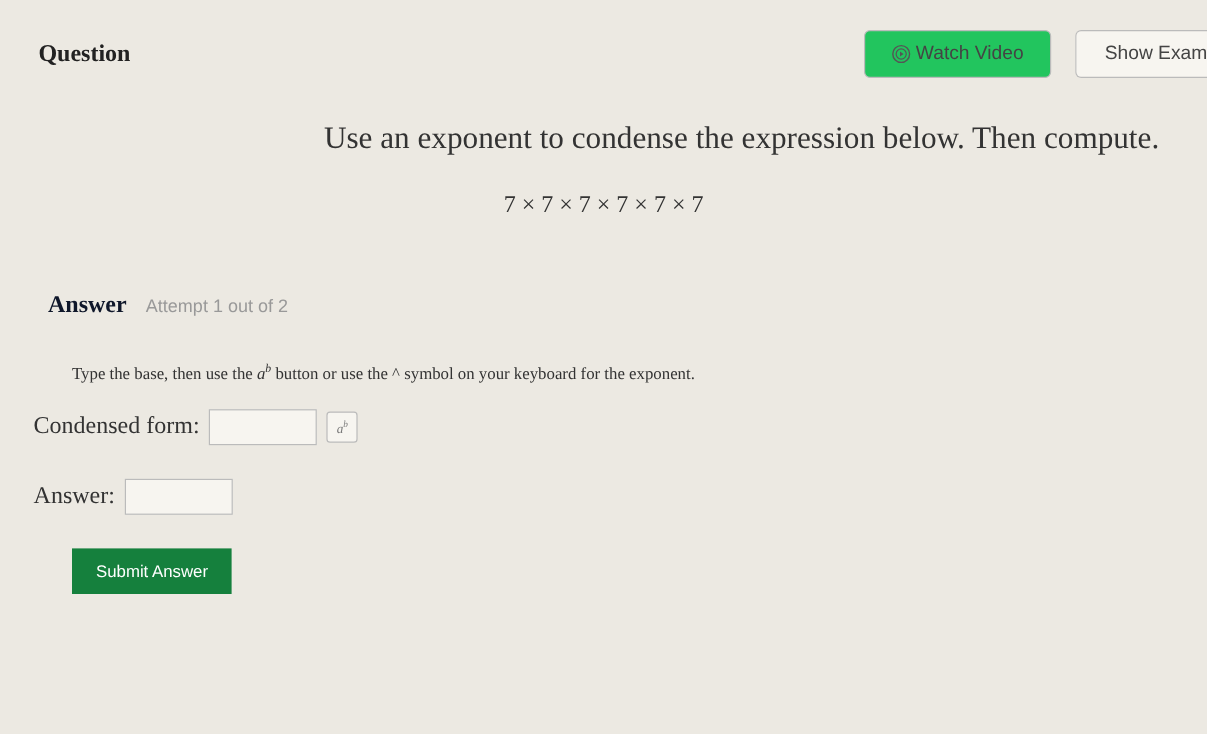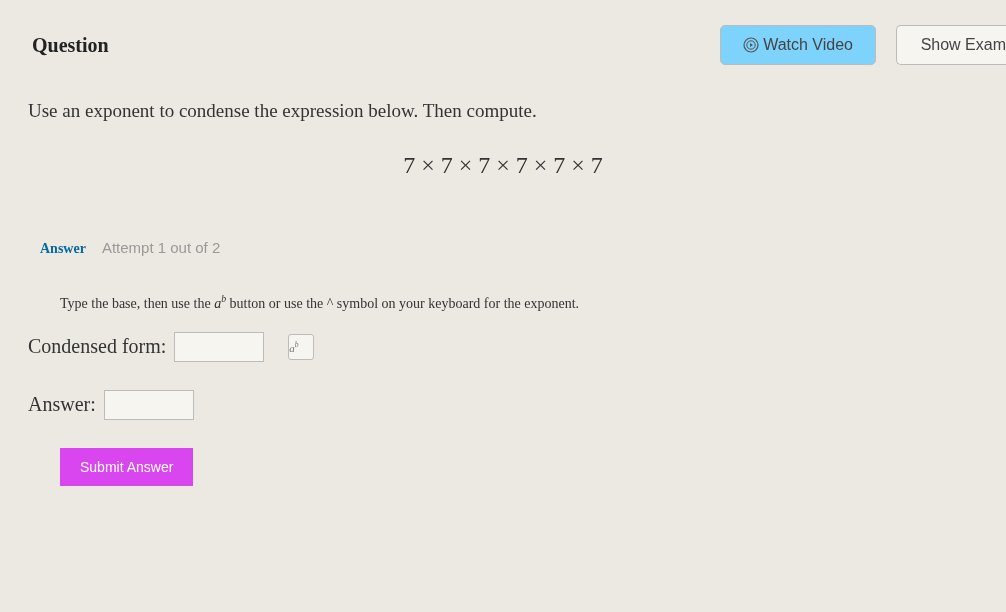--- a/index.html
+++ b/index.html
@@ -22,21 +22,21 @@
     font-size: 20px;
     color: #222;
     flex: 0 0 auto;
   }
   .header-spacer { flex: 1; }
   .watch-btn {
     display: flex;
     align-items: center;
     gap: 4px;
     border: 1px solid #bbb;
-    background: #7dd3fc;
+    background: #22c55e;
     border-radius: 5px;
     padding: 10px 22px;
     font-family: -apple-system, Arial, sans-serif;
     font-size: 16px;
     color: #444;
     cursor: pointer;
     margin-right: 20px;
   }
   .show-exam-btn {
     border: 1px solid #bbb;
@@ -45,40 +45,41 @@
     border-right: none;
     padding: 10px 0 10px 22px;
     font-family: -apple-system, Arial, sans-serif;
     font-size: 16px;
     color: #444;
     cursor: pointer;
     width: 110px;
     text-align: right;
   }
   .prompt {
-    font-size: 19px;
+    font-size: 26px;
     color: #333;
     padding: 35px 40px 0 28px;
     font-family: Georgia, serif;
+    text-align: right;
   }
   .expression {
     text-align: center;
-    font-size: 24px;
+    font-size: 20px;
     color: #333;
     padding: 30px 0 10px 0;
     font-family: Georgia, serif;
   }
   .answer-row {
     padding: 50px 0 0 40px;
     font-family: Georgia, serif;
   }
   .answer-label {
     font-weight: bold;
-    font-size: 14px;
-    color: #0369a1;
+    font-size: 20px;
+    color: #0f172a;
   }
   .attempt {
     font-size: 15px;
     color: #999;
     margin-left: 12px;
     font-family: -apple-system, Arial, sans-serif;
   }
   .instructions {
     font-size: 14px;
     color: #333;
@@ -104,34 +105,34 @@
     margin-left: 8px;
     font-size: 16px;
     padding: 2px 6px;
   }
   .ab-btn {
     width: 26px;
     height: 26px;
     border: 1px solid #bbb;
     border-radius: 3px;
     background: #f7f5f0;
-    margin-left: 24px;
+    margin-left: 8px;
     font-size: 11px;
     font-style: italic;
     color: #777;
     cursor: pointer;
     font-family: Georgia, serif;
     display: flex;
     align-items: center;
-    justify-content: flex-start;
+    justify-content: center;
   }
   .ab-btn sup { font-size: 0.7em; }
   .submit-btn {
     margin: 28px 0 0 60px;
-    background: #d946ef;
+    background: #15803d;
     color: #fff;
     border: none;
     padding: 11px 20px;
     font-size: 14px;
     font-family: -apple-system, Arial, sans-serif;
     cursor: pointer;
     text-align: center;
   }
   .play-icon-svg { display: block; }
 </style>

